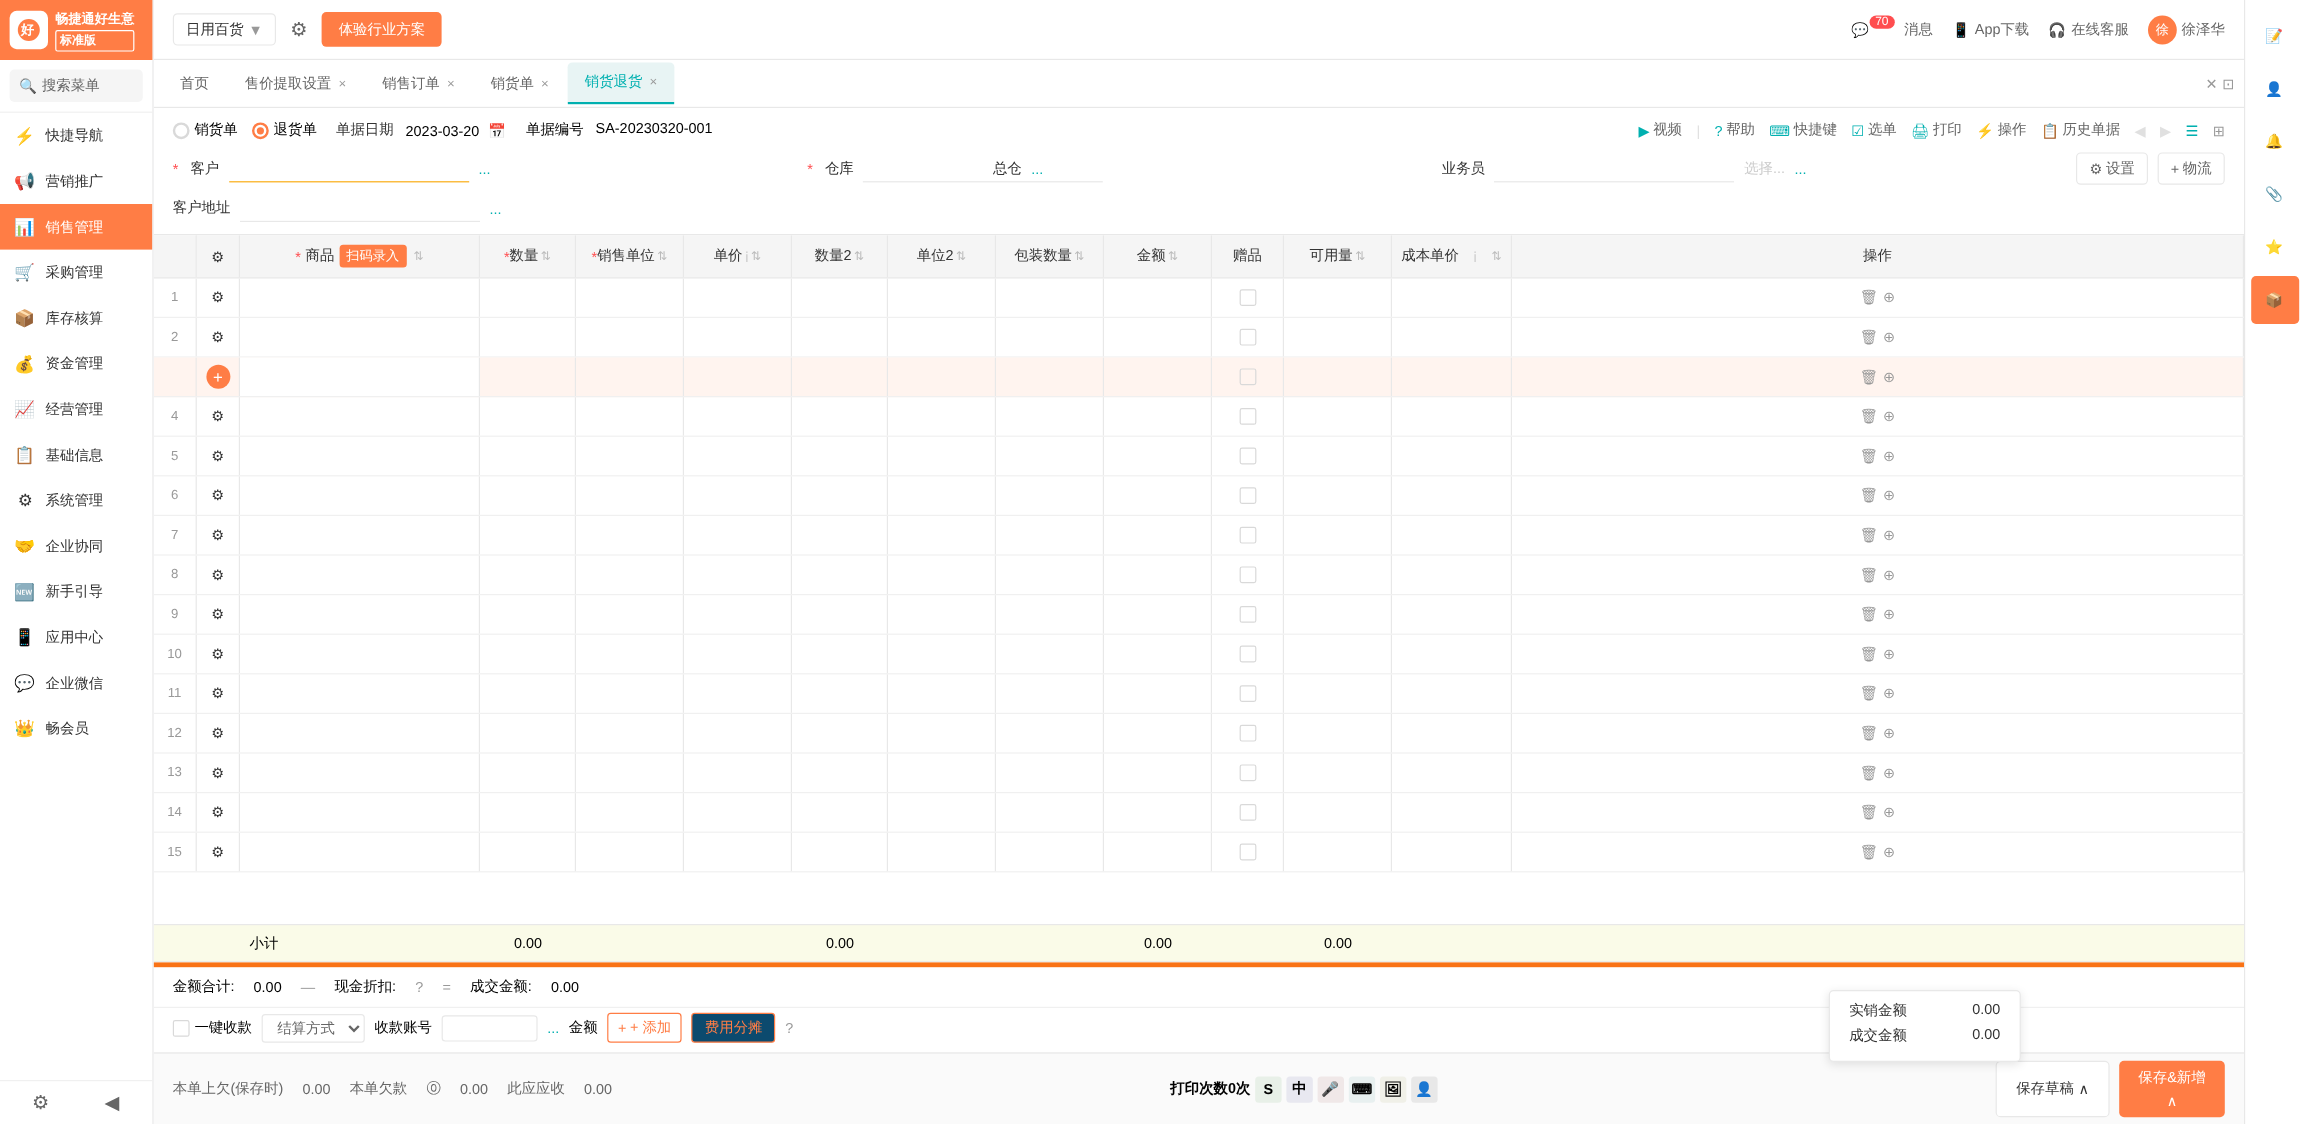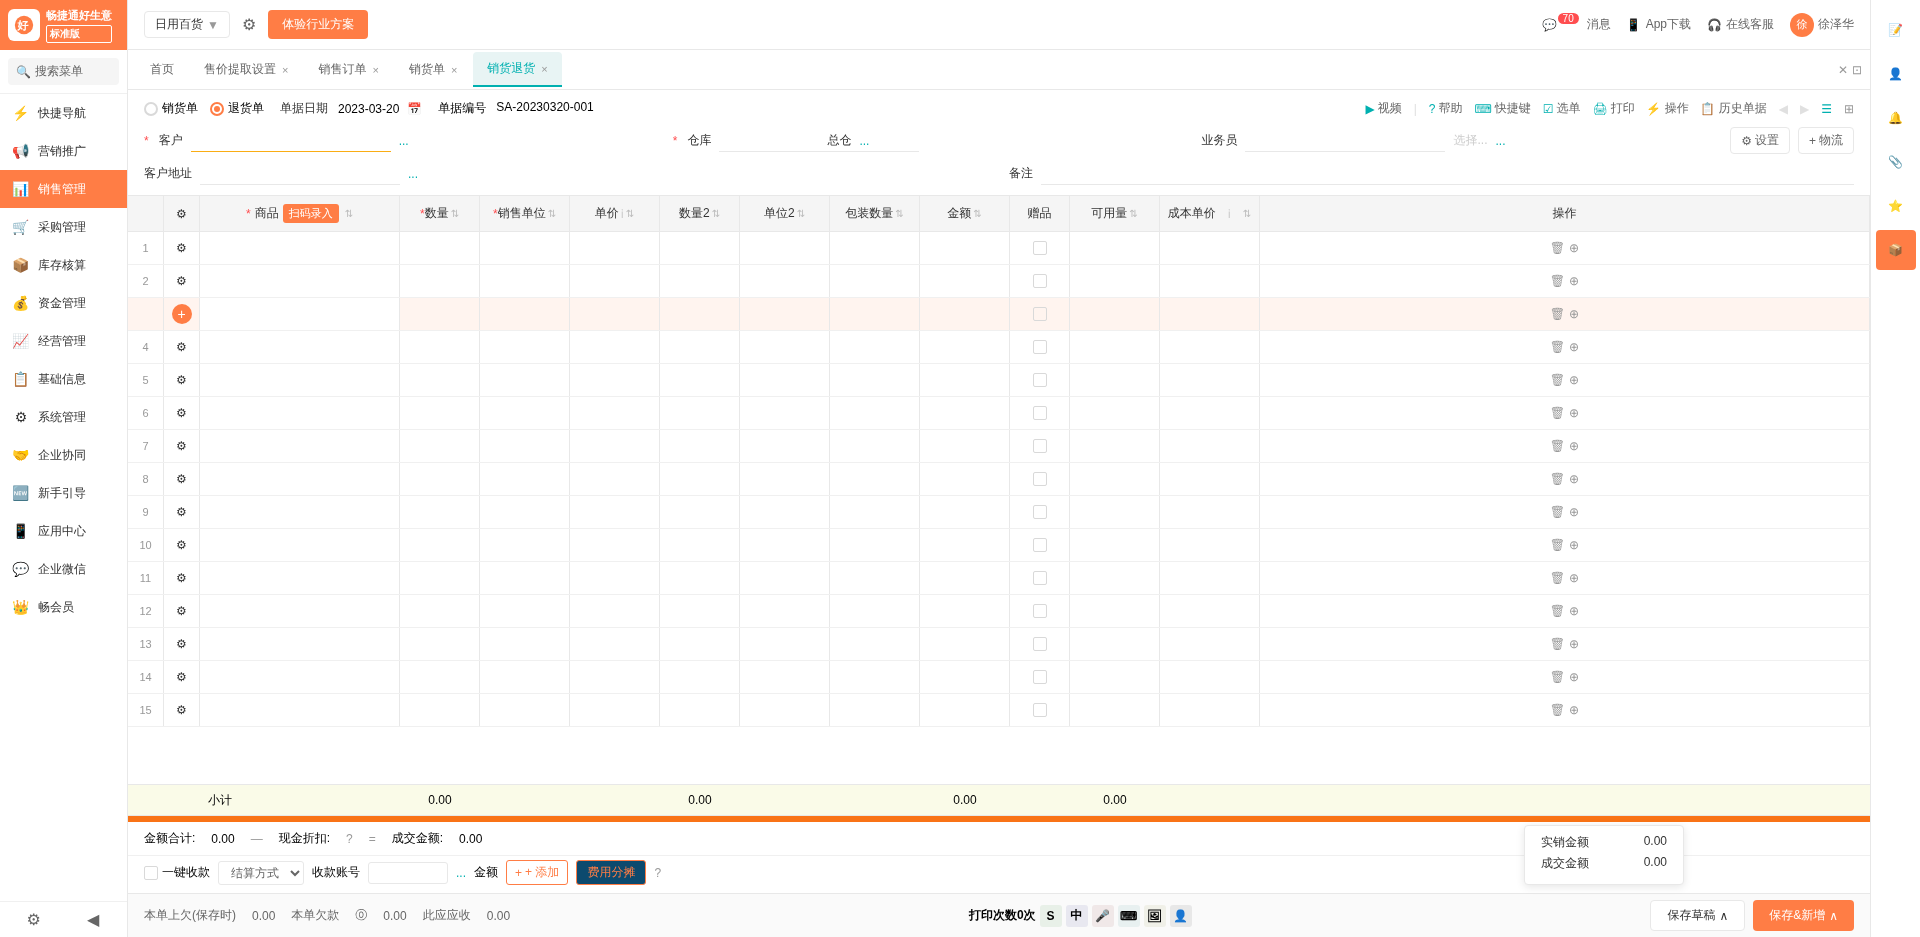--- a/index.html
+++ b/index.html
@@ -93,40 +93,40 @@
     .col-ops { flex: 1; min-width: 80px; }
     .col-num { width: 36px; flex-shrink: 0; color: #999; font-size: 11px; }
     .sort-icon { color: #bbb; cursor: pointer; margin-left: 2px; font-size: 10px; }
     .checkbox-cell { display: flex; align-items: center; justify-content: center; }
     .checkbox-box { width: 14px; height: 14px; border: 1px solid #d9d9d9; border-radius: 2px; background: #fff; cursor: pointer; }
 
     
     .subtotal-row { display: flex; align-items: center; background: #fafbe8; border-top: 1px solid #e8e8e8; border-bottom: 1px solid #e8e8e8; min-height: 32px; flex-shrink: 0; }
 
     
-    .bottom-area { background: #fff; border-top: 6px solid #f97316; flex-shrink: 0; }
+    .bottom-area { background: #fff; border-top: 4px solid #f97316; flex-shrink: 0; }
     .total-row { display: flex; align-items: center; padding: 8px 16px; gap: 16px; }
     .minus-icon { color: #999; }
     .eq-icon { color: #999; }
     .payment-row { display: flex; align-items: center; padding: 4px 16px 8px; gap: 8px; border-top: 1px solid #f0f0f0; }
     .checkbox-label { display: flex; align-items: center; gap: 4px; }
     .payment-select { border: 1px solid #e8e8e8; border-radius: 3px; padding: 3px 8px; color: #666; cursor: pointer; background: #fff; }
     .payment-input { border: 1px solid #e8e8e8; border-radius: 3px; padding: 3px 8px; width: 80px; }
     .add-btn { background: #fff; border: 1px solid #ff7d45; color: #ff7d45; border-radius: 3px; padding: 3px 8px; cursor: pointer; display: flex; align-items: center; gap: 3px; }
     .split-btn { background: #0c4a6e; border: 1px solid #ff7d45; color: #ff7d45; border-radius: 3px; padding: 3px 10px; cursor: pointer; }
     .help-icon { color: #999; cursor: pointer; }
 
     
     .footer { display: flex; align-items: center; justify-content: space-between; padding: 6px 16px; border-top: 1px solid #e8e8e8; background: #fafafa; flex-shrink: 0; }
     .footer-left { display: flex; gap: 16px; align-items: center; color: #666; font-size: 12px; }
     .footer-center { display: flex; gap: 4px; align-items: center; font-weight: bold; }
     .footer-icon { width: 22px; height: 22px; border-radius: 3px; display: flex; align-items: center; justify-content: center; cursor: pointer; font-size: 12px; }
     .footer-right { display: flex; gap: 8px; }
     .save-draft-btn { background: #fff; border: 1px solid #e8e8e8; border-radius: 4px; padding: 6px 16px; cursor: pointer; color: #333; display: flex; align-items: center; gap: 4px; }
-    .save-new-btn { background: #ff7d45; border: none; border-radius: 4px; padding: 6px 16px; cursor: pointer; color: #fff; display: flex; align-items: center; gap: 4px; }
+    .save-new-btn { background: #ff7d45; border: none; border-radius: 4px; padding: 6px 16px; cursor: pointer; color: #fff; display: flex; align-items: center; gap: 4px; flex-direction: column; }
 
     
     .right-panel { width: 50px; background: #fff; border-left: 1px solid #e8e8e8; display: flex; flex-direction: column; align-items: center; padding-top: 10px; gap: 4px; flex-shrink: 0; }
     .right-panel-item { width: 40px; height: 40px; display: flex; flex-direction: column; align-items: center; justify-content: center; cursor: pointer; color: #666; font-size: 18px; border-radius: 4px; }
     .right-panel-item.active { background: #ff7d45; color: #fff; }
     .summary-row { display: flex; justify-content: space-between; gap: 20px; margin-bottom: 4px; color: #333; }
 
     .add-row-btn { width: 20px; height: 20px; background: #ff7d45; color: #fff; border-radius: 50%; display: flex; align-items: center; justify-content: center; cursor: pointer; font-size: 14px; flex-shrink: 0; }
 
     
@@ -370,24 +370,20 @@
           <span> 物流</span>
         </button>
       </div>
     </div>
 
     <div style="display:flex; gap:20px; align-items:flex-end;">
       <div class="form-row" style="flex:1; min-width:250px;">
         <label class="form-label">客户地址</label>
         <input class="form-input" type="text" style="flex: 1 1 0%; max-width: 200px;">
         <span class="dots-btn">...</span>
-      </div>
-      <div class="form-row" style="flex:1;">
-        <label class="form-label">备注</label>
-        <input class="form-input" type="text" style="flex: 1 1 0%;">
       </div>
     </div>
   </div>
 
   <div class="table-area">
 
     <div class="table-header-row">
       <div class="th col-num"></div>
       <div class="th col-gear">⚙</div>
       <div class="th col-product" style="display:flex; align-items:center; gap:4px;">

